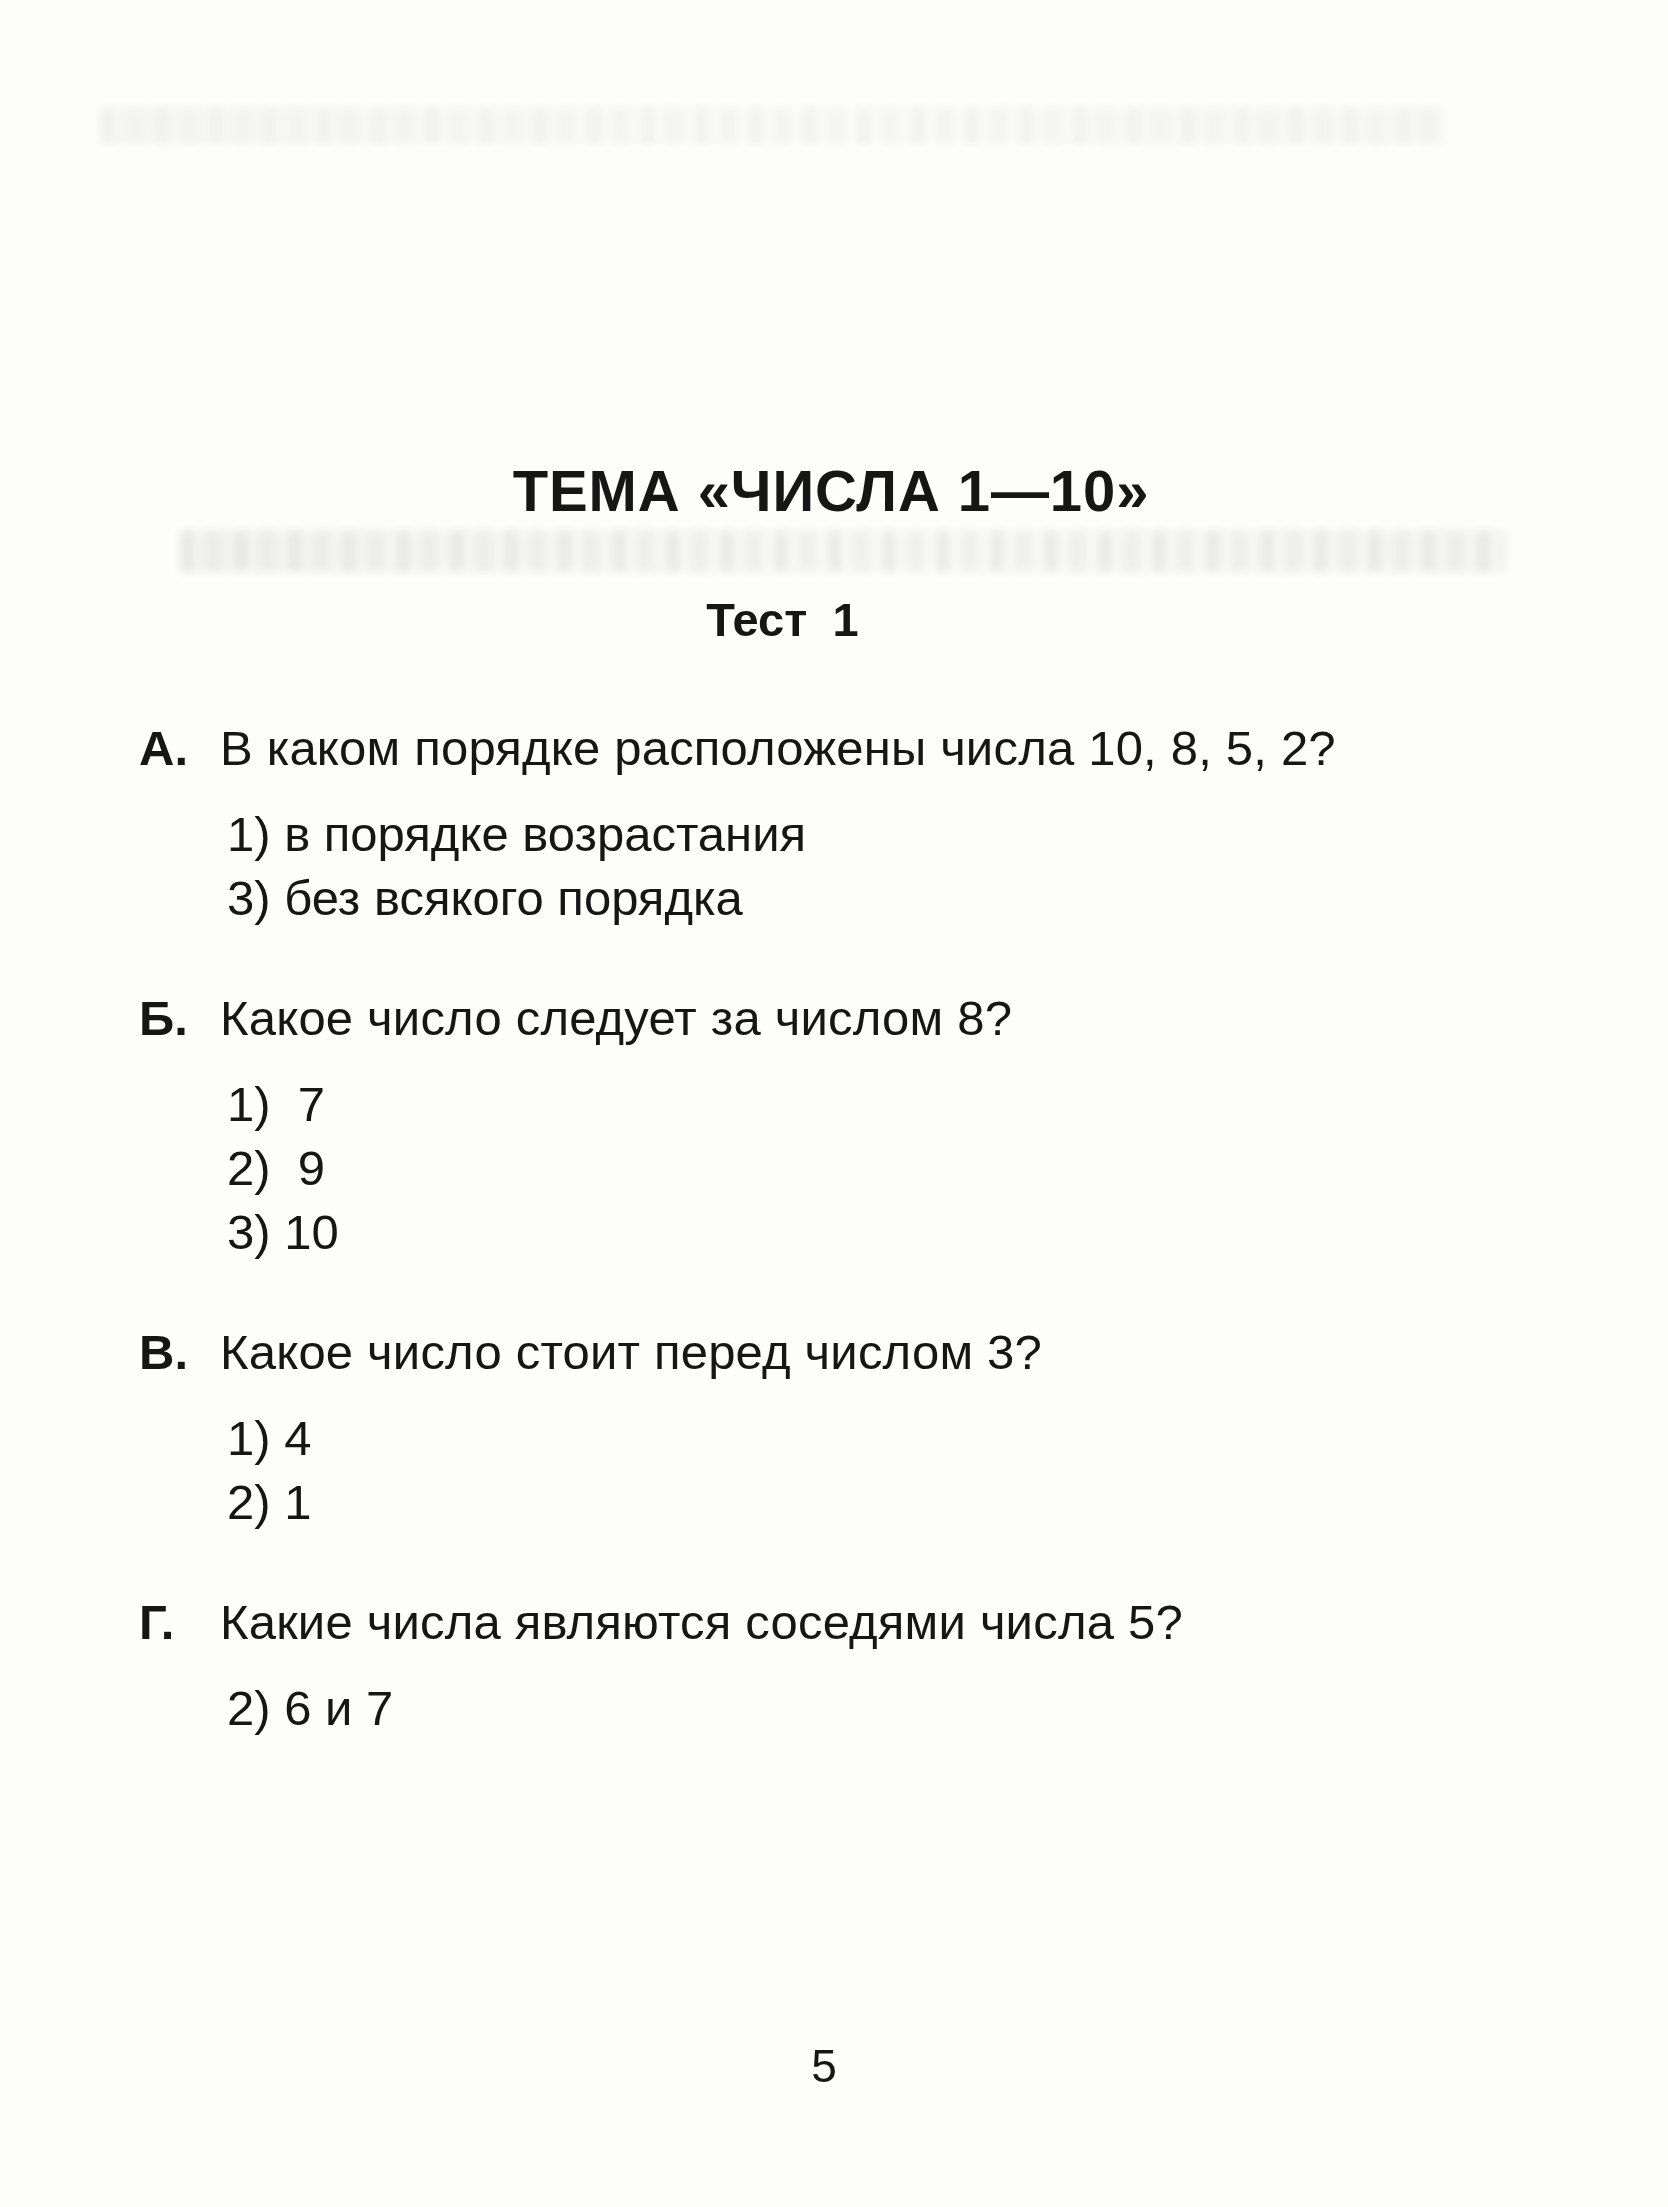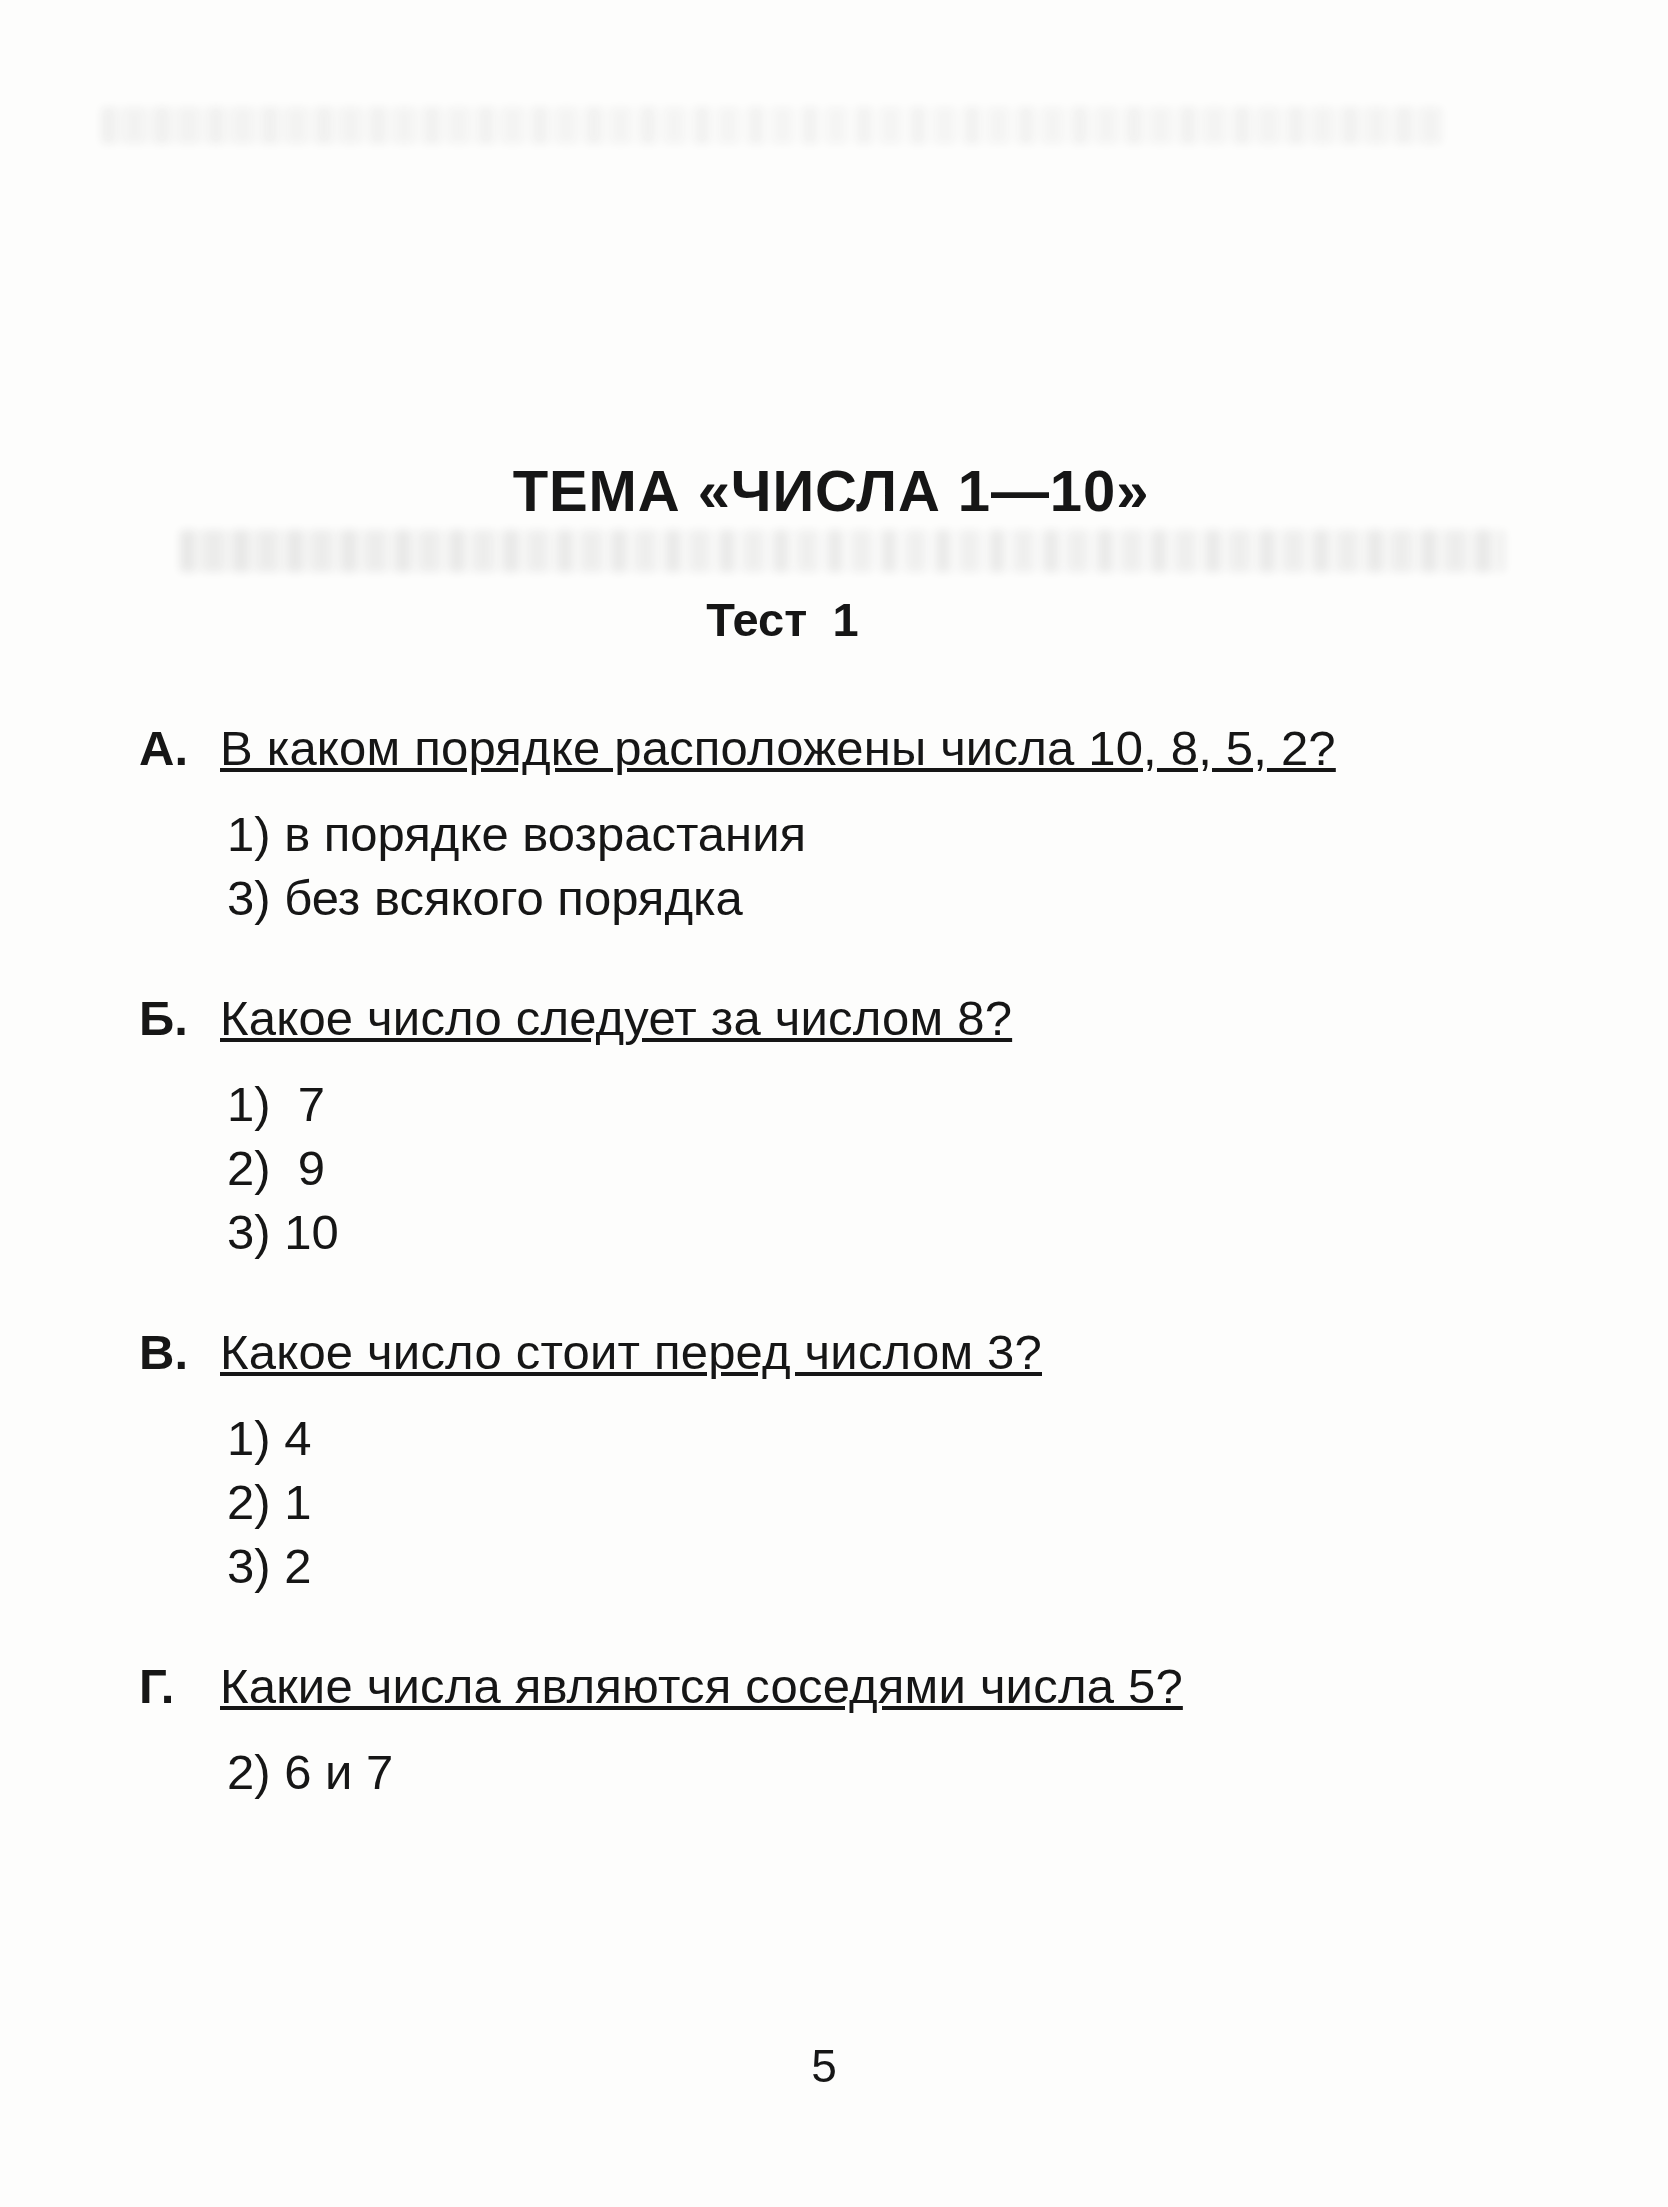--- a/index.html
+++ b/index.html
@@ -68,21 +68,21 @@
   .q-line {
     display: flex;
     line-height: 64px;
     white-space: nowrap;
   }
   .q-letter {
     flex: none;
     width: 81px;
     font-weight: 700;
   }
-  .q-text { letter-spacing: 0.2px; text-decoration: underline; }
+  .q-text { letter-spacing: 0.2px; }
 
   .options {
     margin: 22px 0 0 88px;
     line-height: 64px;
   }
   .option { white-space: pre; }
 
   .page-number {
     position: absolute;
     top: 2039px;
@@ -129,21 +129,20 @@
   </div>
 
   <div class="question">
     <div class="q-line">
       <span class="q-letter">В.</span>
       <span class="q-text">Какое число стоит перед числом 3?</span>
     </div>
     <div class="options">
       <div class="option">1) 4</div>
       <div class="option">2) 1</div>
-      <div class="option">3) 2</div>
     </div>
   </div>
 
   <div class="question">
     <div class="q-line">
       <span class="q-letter">Г.</span>
       <span class="q-text">Какие числа являются соседями числа 5?</span>
     </div>
     <div class="options">
       <div class="option">2) 6 и 7</div>

